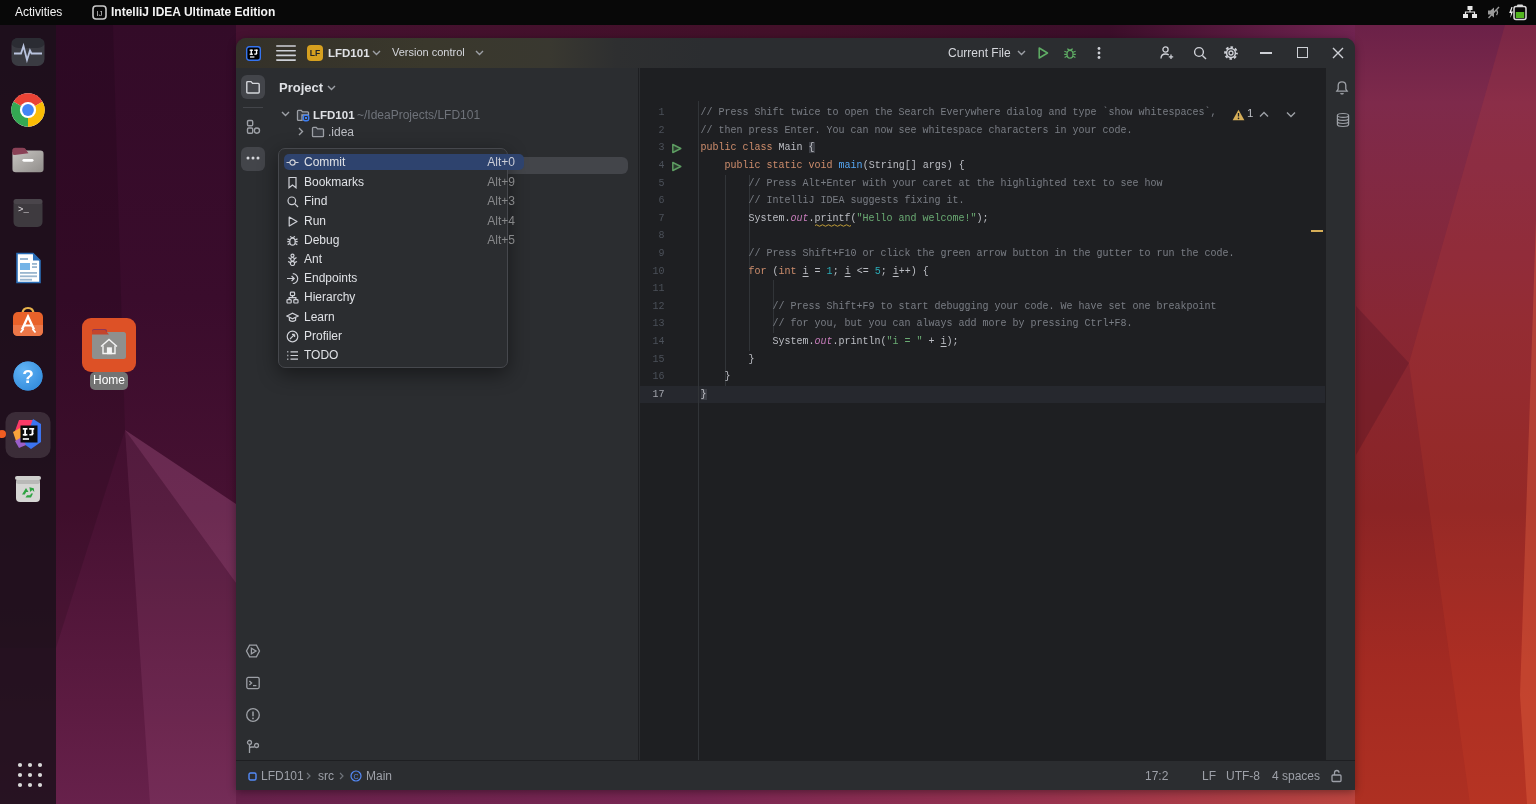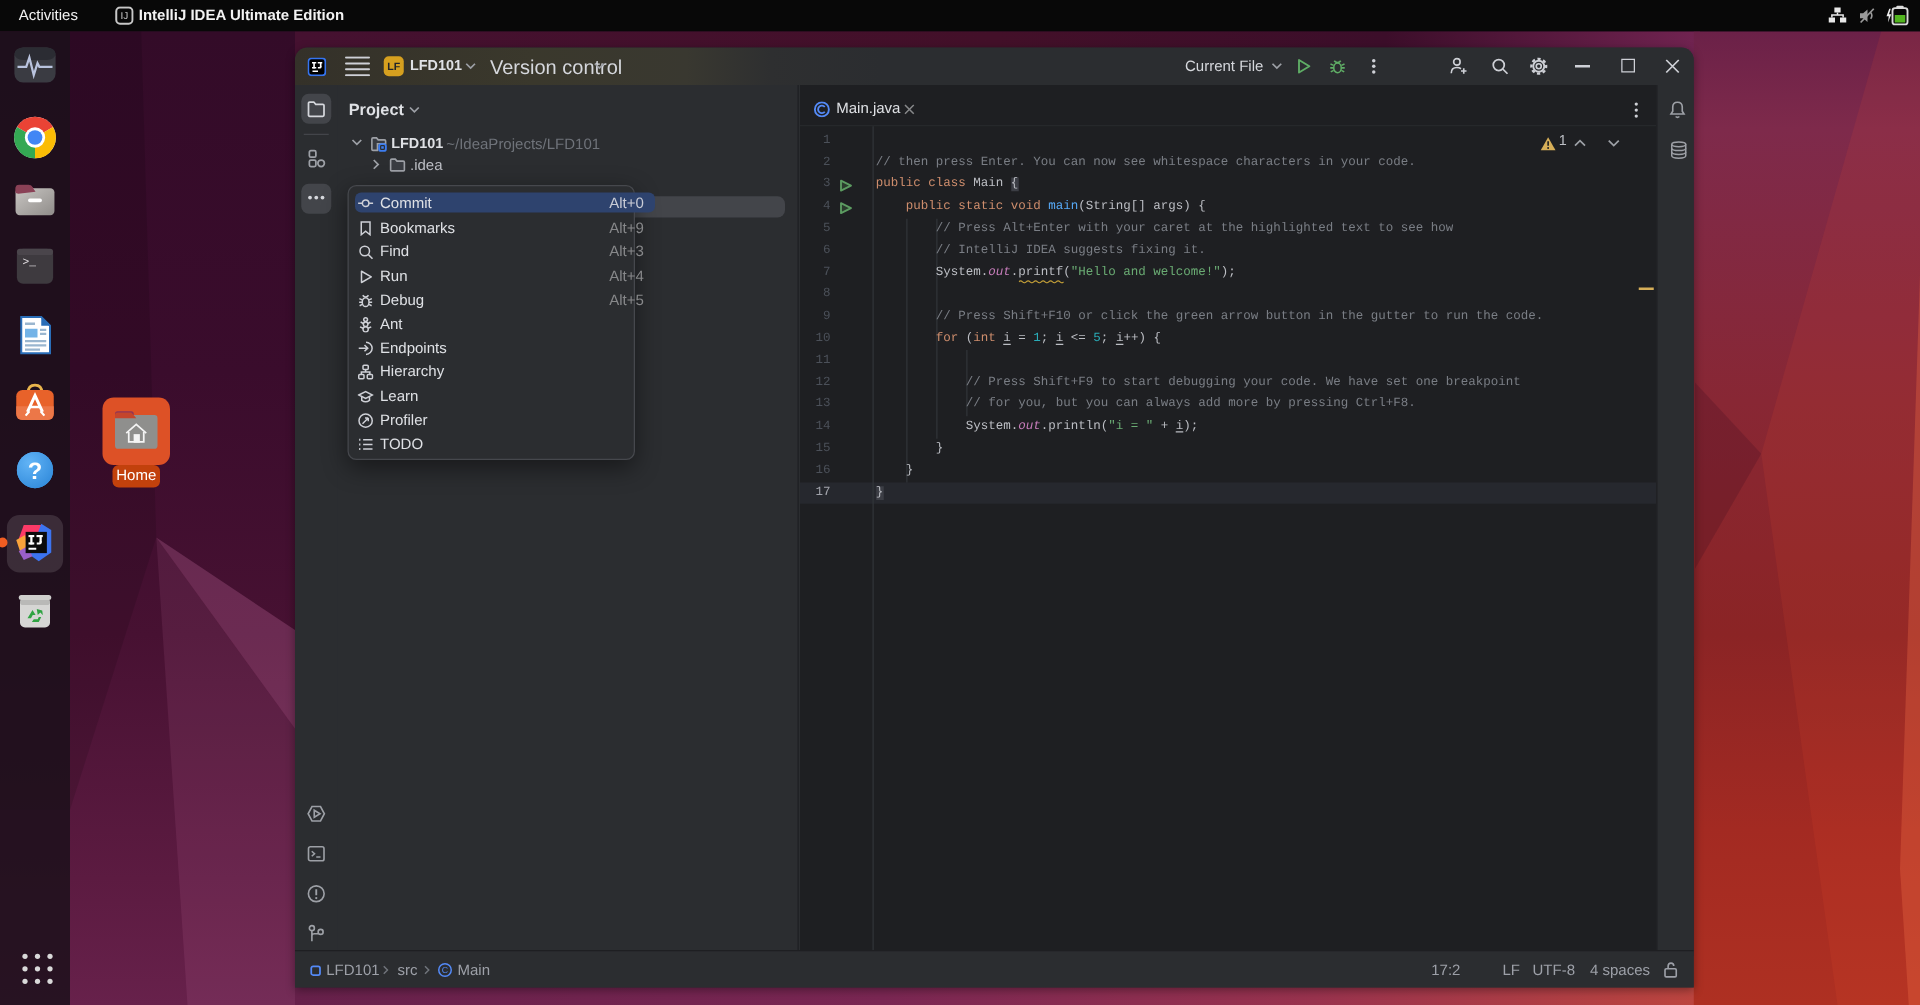--- a/index.html
+++ b/index.html
@@ -15,21 +15,21 @@
 
 
 #wall { position:absolute; left:0; top:25px; }
 
 
 #dock { position:absolute; left:0; top:25px; width:56px; height:779px; background:rgba(28,16,27,0.85); }
 .dicon { position:absolute; left:10px; width:36px; height:36px; }
 
 
 #homesel { position:absolute; left:82px; top:318px; width:54px; height:54px; border-radius:9px; background:#DD5126; }
-#homelbl { position:absolute; left:90px; top:372px; width:38px; height:18px; border-radius:5px; background:#c2410c; color:#fff; font-size:12px; text-align:center; line-height:17px; }
+#homelbl { position:absolute; left:90px; top:372px; width:38px; height:18px; border-radius:5px; background:#737373; color:#fff; font-size:12px; text-align:center; line-height:17px; }
 
 
 #win { position:absolute; left:236px; top:38px; width:1119px; height:752px; border-radius:10px 10px 0 0; background:#2B2D30; box-shadow:0 2px 8px rgba(0,0,0,0.38); overflow:hidden; font-size:13px; color:#DFE1E5; }
 #titlebar { position:absolute; left:0; top:0; width:1119px; height:30px; background:linear-gradient(90deg,#343129 0%, #3a382c 17%, #393830 28%, #2e2f30 34%, #2b2d30 42%, #2b2d30 100%); }
 #mainarea { position:absolute; left:0; top:30px; width:1119px; height:692px; }
 #leftstrip { position:absolute; left:0; top:0; width:34px; height:692px; background:#2B2D30; }
 #projpanel { position:absolute; left:34px; top:0; width:369px; height:692px; background:#2B2D30; border-right:1px solid #1E1F22; }
 #editor { position:absolute; left:404px; top:0; width:685px; height:692px; background:#1E1F22; }
 #rightstrip { position:absolute; left:1089px; top:0; width:30px; height:692px; background:#2B2D30; border-left:1px solid #1E1F22; }
 #statusbar { position:absolute; left:0; top:722px; width:1119px; height:30px; background:#2B2D30; border-top:1px solid #1E1F22; color:#9DA0A8; font-size:12px; }
@@ -266,21 +266,21 @@
             <rect y="9.6" width="20" height="1.6" rx="0.8"></rect>
             <rect y="14.3" width="20" height="1.6" rx="0.8"></rect>
           </g>
         </svg>
 
     <div class="abs" style="left:71px;top:7px;width:16px;height:16px;border-radius:4px;background:#D6A01F;color:#21242a;font-size:8.5px;font-weight:bold;text-align:center;line-height:16px;">LF</div>
     <div class="abs" style="left:92px;top:9px;font-weight:bold;color:#DFE1E5;font-size:11.5px;">LFD101</div>
     <svg class="abs" style="left:136px;top:12px" width="9" height="6" viewBox="0 0 9 6">
           <path d="M1 1 L4.5 4.5 L8 1" stroke="#9DA0A6" stroke-width="1.4" fill="none"></path>
         </svg>
-    <div class="abs" style="left:156px;top:8px;color:#D5D7DC;font-size:16px;">Version control</div>
+    <div class="abs" style="left:156px;top:8px;color:#D5D7DC;font-size:11px;">Version control</div>
     <svg class="abs" style="left:239px;top:12px" width="9" height="6" viewBox="0 0 9 6">
           <path d="M1 1 L4.5 4.5 L8 1" stroke="#9DA0A6" stroke-width="1.4" fill="none"></path>
         </svg>
 
     <div class="abs" style="left:712px;top:8px;color:#D5D7DC;font-size:12px;">Current File</div>
     <svg class="abs" style="left:781px;top:12px" width="9" height="6" viewBox="0 0 9 6">
           <path d="M1 1 L4.5 4.5 L8 1" stroke="#9DA0A6" stroke-width="1.4" fill="none"></path>
         </svg>
     <svg class="abs" style="left:800px;top:8px" width="14" height="14" viewBox="0 0 14 14">
           <path d="M3.2 2 L11.5 7 L3.2 12 Z" fill="none" stroke="#5FAD65" stroke-width="1.5" stroke-linejoin="round"></path>
@@ -397,50 +397,34 @@
             <path d="M1 1 L4.5 4.5 L1 8" stroke="#9DA0A6" stroke-width="1.4" fill="none"></path>
           </svg>
       <svg class="abs" style="left:41px;top:57px" width="14" height="14" viewBox="0 0 14 14">
             <path d="M1.5 11 Q1.5 11.7 2.2 11.7 L11.8 11.7 Q12.5 11.7 12.5 11 L12.5 4.8 Q12.5 3.9 11.6 3.9 L6.6 3.9 L5.2 2.3 L2.4 2.3 Q1.5 2.3 1.5 3.2 Z" fill="#393C42" stroke="#9DA0A6" stroke-width="1.3"></path>
           </svg>
       <div class="abs" style="left:58px;top:57px;color:#BCBEC4;font-size:12px;">.idea</div>
 
       <div class="abs" style="left:238px;top:89px;width:120px;height:16.5px;background:#43454A;border-radius:0 6px 6px 0;"></div>
     </div>
     <div id="editor">
-      <div id="tabbar">
-        <svg class="abs" style="left:11px;top:13px" width="13" height="13" viewBox="0 0 13 13">
-              <circle cx="6.5" cy="6.5" r="5.6" fill="none" stroke="#548AF7" stroke-width="1.5"></circle>
-              <path d="M8.8 4.6 A3 3 0 1 0 8.8 8.4" fill="none" stroke="#548AF7" stroke-width="1.5"></path>
-            </svg>
-        <div class="abs" style="left:29px;top:11px;color:#DFE1E5;font-size:12px;">Main.java</div>
-        <svg class="abs" style="left:83px;top:15px" width="9" height="9" viewBox="0 0 9 9">
-              <path d="M1 1 L8 8 M8 1 L1 8" stroke="#87888A" stroke-width="1.2"></path>
-            </svg>
-        <svg class="abs" style="left:665px;top:13px" width="8" height="14" viewBox="0 0 8 14">
-              <g fill="#CED0D6">
-                <circle cx="4" cy="2.2" r="1.3"></circle>
-                <circle cx="4" cy="7" r="1.3"></circle>
-                <circle cx="4" cy="11.8" r="1.3"></circle>
-              </g>
-            </svg>
-      </div>
       <div id="code">
 <div class="abs" style="left:0;top:284.8px;width:685px;height:17.6px;background:#26282E;"></div>
 <div class="abs" style="left:85px;top:73.6px;width:1px;height:211.2px;background:#313438;"></div>
 <div class="abs" style="left:109px;top:73.6px;width:1px;height:176.0px;background:#313438;"></div>
 <div class="abs" style="left:133px;top:179.2px;width:1px;height:52.8px;background:#313438;"></div>
 <div class="abs" style="left:58px;top:0;width:1px;height:659px;background:#313438;"></div>
 <svg class="abs" style="left:31px;top:41.9px" width="11" height="11" viewBox="0 0 11 11">
               <path d="M1.8 1.5 L9.8 5.5 L1.8 9.5 Z" fill="#2A3B2D" stroke="#5C9B61" stroke-width="1.5" stroke-linejoin="round"></path>
             </svg>
 <svg class="abs" style="left:31px;top:59.5px" width="11" height="11" viewBox="0 0 11 11">
               <path d="M1.8 1.5 L9.8 5.5 L1.8 9.5 Z" fill="#2A3B2D" stroke="#5C9B61" stroke-width="1.5" stroke-linejoin="round"></path>
             </svg>
 <div class="ln" style="top:3.2px;color:#4B5059">1</div>
+<div class="cl" style="top:3.2px"><span class="cm">// Press Shift twice to open the Search Everywhere dialog and type `show whitespaces`,</span></div>
 <div class="ln" style="top:20.8px;color:#4B5059">2</div>
 <div class="cl" style="top:20.8px"><span class="cm">// then press Enter. You can now see whitespace characters in your code.</span></div>
 <div class="ln" style="top:38.4px;color:#4B5059">3</div>
 <div class="cl" style="top:38.4px"><span class="kw">public</span> <span class="kw">class</span> Main <span style="background:#3C3E45">{</span></div>
 <div class="ln" style="top:56.0px;color:#4B5059">4</div>
 <div class="cl" style="top:56.0px">    <span class="kw">public</span> <span class="kw">static</span> <span class="kw">void</span> <span class="fn">main</span>(String[] args) {</div>
 <div class="ln" style="top:73.6px;color:#4B5059">5</div>
 <div class="cl" style="top:73.6px">        <span class="cm">// Press Alt+Enter with your caret at the highlighted text to see how</span></div>
 <div class="ln" style="top:91.2px;color:#4B5059">6</div>
 <div class="cl" style="top:91.2px">        <span class="cm">// IntelliJ IDEA suggests fixing it.</span></div>

